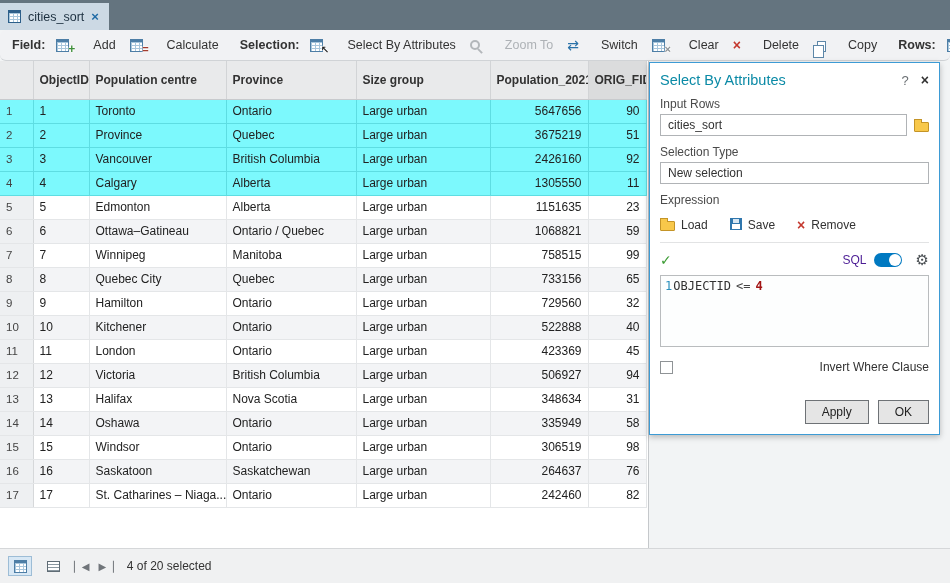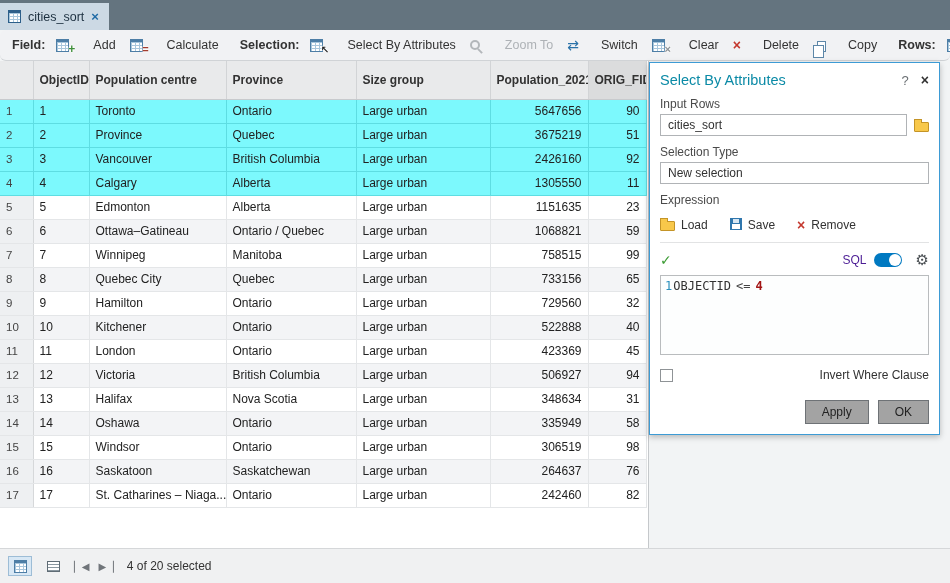--- a/index.html
+++ b/index.html
@@ -74,29 +74,29 @@
             justify-content: space-between; padding: 0 7px; cursor: pointer; }
   .chev { width: 0; height: 0; border-left: 4px solid transparent; border-right: 4px solid transparent; border-top: 5px solid #5f6periph; border-top-color: #5f6468; }
   .expr-btns { display: flex; gap: 22px; margin: 11px 0 10px; }
   .ebtn { display: flex; align-items: flex-start; gap: 6px; cursor: pointer; }
   .divider { border-top: 1px solid #e2e3e4; margin: 2px 0 0; }
   .sql-row { display: flex; align-items: center; margin: 8px 0 6px; }
   .spacer { flex: 1; }
   .sql-lbl { margin-right: 7px; color: #4c1d95; }
   .toggle { width: 28px; height: 14px; background: #0079c1; border-radius: 8px; position: relative; margin-right: 14px; cursor: pointer; }
   .toggle::after { content: ""; position: absolute; right: 1px; top: 1px; width: 12px; height: 12px; background: #fff; border-radius: 50%; }
-  .code { height: 80px; border: 1px solid #b9bcbe; background: #fdfefe; font-family: "DejaVu Sans Mono", monospace; font-size: 12px;
+  .code { height: 72px; border: 1px solid #b9bcbe; background: #fdfefe; font-family: "DejaVu Sans Mono", monospace; font-size: 12px;
           padding: 3px 4px; cursor: text; }
   .ln { color: #2a8fbd; margin-right: 1px; }
   .code-op { color: #444; margin: 0 5px; }
   .code-val { color: #a31515; font-weight: bold; }
   .invert-row { display: flex; align-items: center; gap: 8px; margin-top: 13px; cursor: pointer; justify-content: space-between; }
   .cb { width: 13px; height: 13px; border: 1px solid #8f9396; background: #fff; }
   .dlg-footer { position: absolute; right: 10px; bottom: 10px; display: flex; gap: 9px; }
-  .btn { height: 24px; border: 1px solid #6e7276; background: #a3a3a3; display: flex; align-items: center; justify-content: center;
+  .btn { height: 24px; border: 1px solid #6e7276; background: #e5e5e5; display: flex; align-items: center; justify-content: center;
          padding: 0 16px; cursor: pointer; color: #222; }
 
   
   .statusbar { position: absolute; left: 0; right: 0; bottom: 0; height: 35px; background: #f0f1f2; border-top: 1px solid #d5d7d9;
                display: flex; align-items: center; padding: 0 8px; gap: 9px; font-size: 12px; color: #333; }
   .sb-btn { width: 24px; height: 20px; display: flex; align-items: center; justify-content: center; border: 1px solid transparent; cursor: pointer; }
   .sb-btn.active { background: #d8e8f5; border-color: #9dbdd6; }
   .form-ico { display: inline-block; width: 13px; height: 11px; border: 1px solid #5f6c75; background: repeating-linear-gradient(#fff 0 2px, #8a97a0 2px 3px); }
   .sb-nav { color: #70757a; font-size: 10px; cursor: pointer; }
   .sb-count { margin-left: 4px; }

